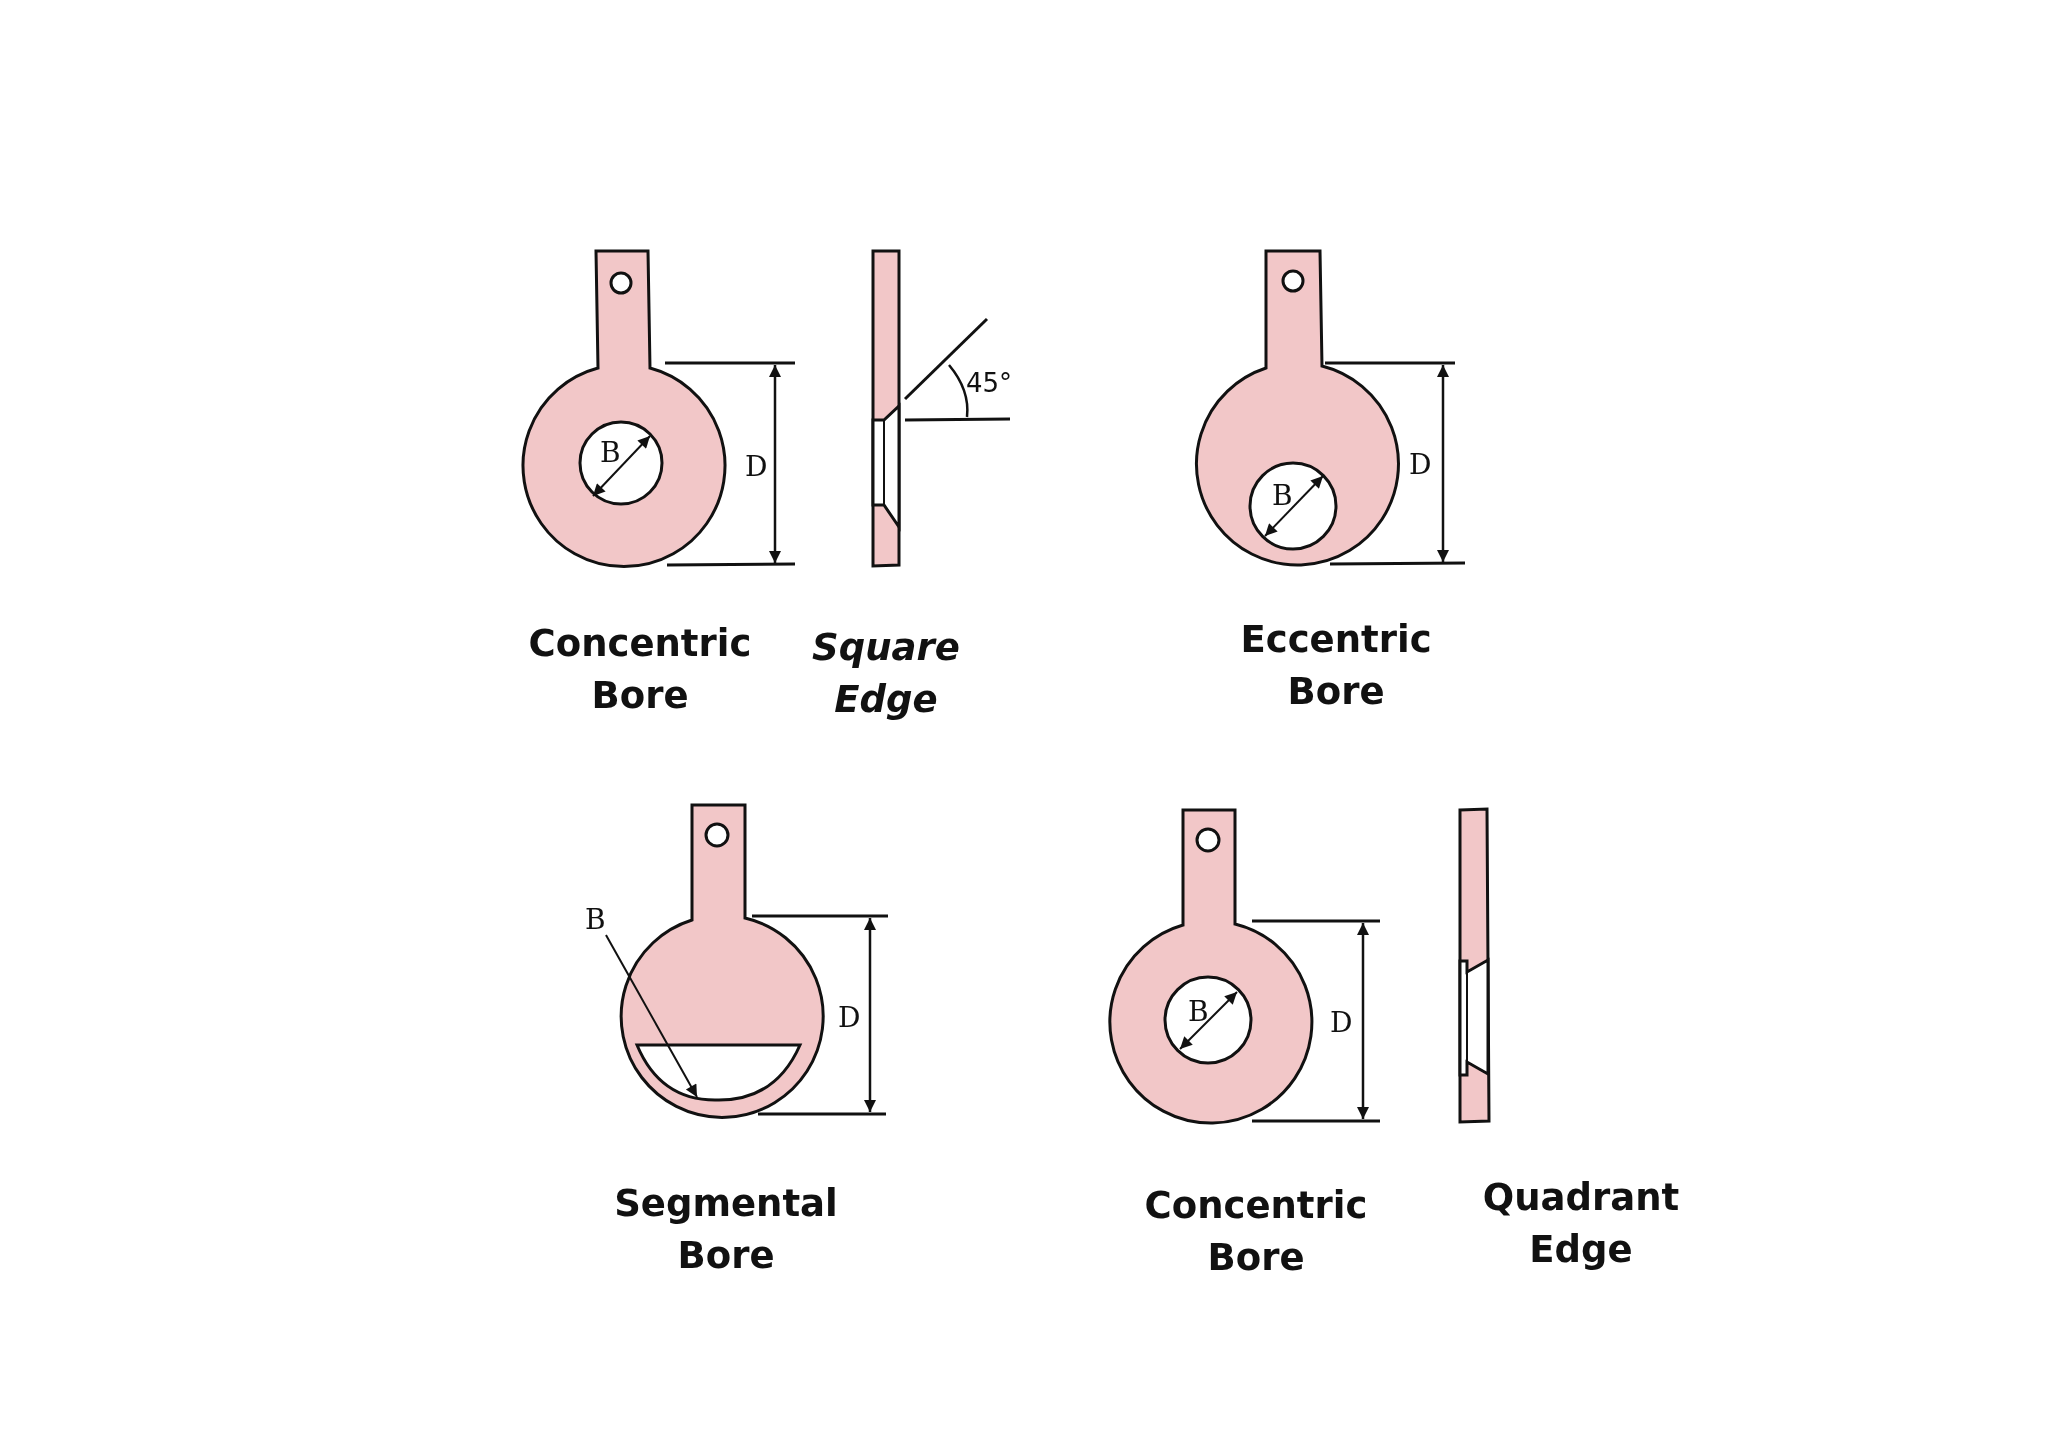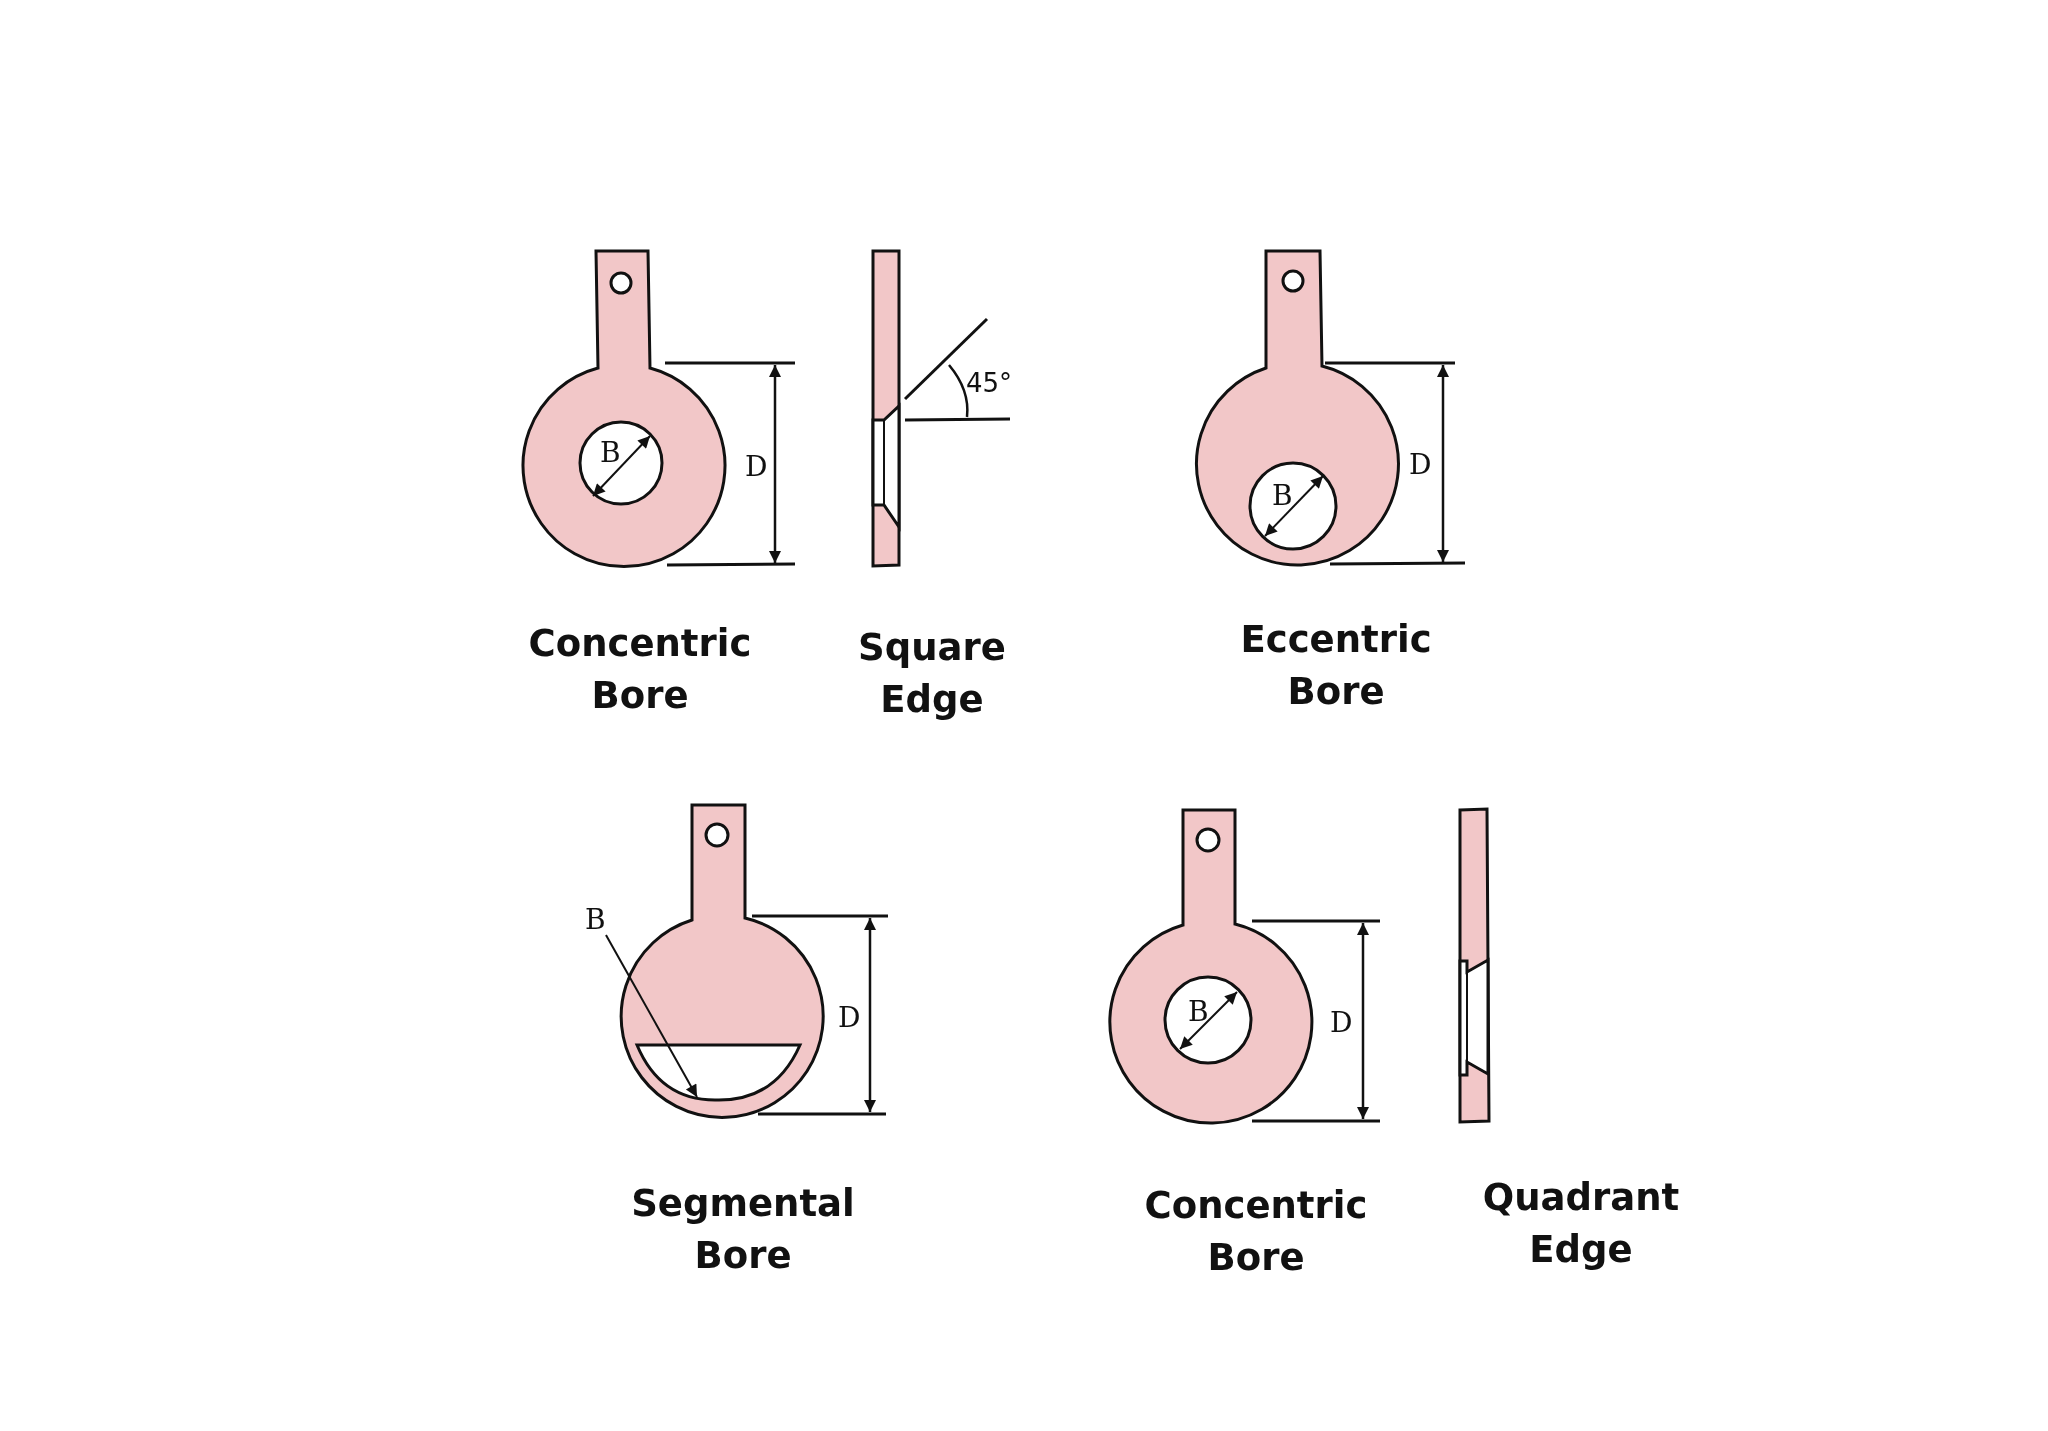--- a/index.html
+++ b/index.html
@@ -107,29 +107,29 @@
     <path d="M1460,810 L1487,809 L1489,1121 L1460,1122 Z" fill="#f2c7c8"></path>
     <path d="M1460,961 L1467,961 L1467,972 L1488,960 L1488,1074 L1467,1062 L1467,1075 L1460,1075 Z" fill="#fff"></path>
     <line x1="1467" y1="972" x2="1467" y2="1062" stroke-width="2"></line>
   </g>
 </svg>
 
 <div class="label" style="left:640px; top:618px;">
   <span>Concentric</span>
   <span>Bore</span>
 </div>
-<div class="label" style="left:932px; top:622px;">
+<div class="label" style="left:886px; top:622px;font-style:italic;">
   <span>Square</span>
   <span>Edge</span>
 </div>
 <div class="label" style="left:1336px; top:614px;text-align:center;">
   <span>Eccentric</span>
   <span>Bore</span>
 </div>
-<div class="label" style="left:743px; top:1178px;">
+<div class="label" style="left:726px; top:1178px;">
   <span>Segmental</span>
   <span>Bore</span>
 </div>
 <div class="label" style="left:1256px; top:1180px;">
   <span>Concentric</span>
   <span>Bore</span>
 </div>
 <div class="label" style="left:1581px; top:1172px;">
   <span>Quadrant</span>
   <span>Edge</span>

